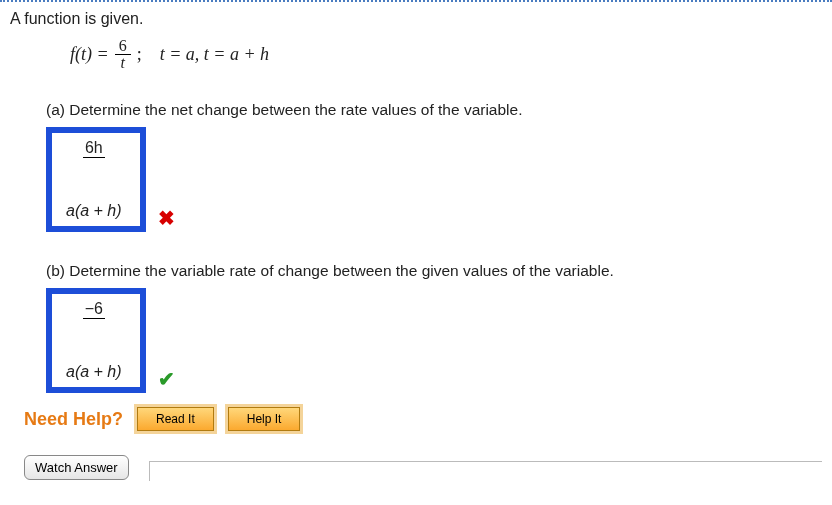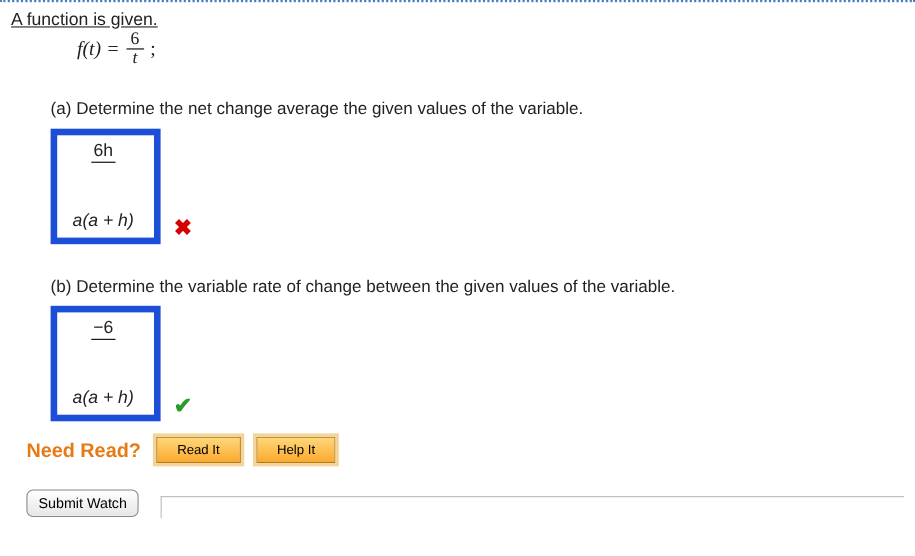--- a/index.html
+++ b/index.html
@@ -12,21 +12,21 @@
       background: #fff;
       position: relative;
       overflow: hidden;
     }
     .dotted-top {
       border-top: 2px dotted #4a7cc0;
       width: 100%;
       height: 0;
     }
     .content { padding: 8px 10px 0 10px; }
-    .intro { font-size: 16px; text-decoration: underline; }
+    .intro { margin-bottom: 10px; font-size: 16px; }
     .formula-line {
       padding-left: 60px;
       margin-bottom: 30px;
       font-style: italic;
       font-family: "Times New Roman", Times, serif;
       font-size: 18px;
       display: flex;
       align-items: center;
       gap: 6px;
     }
@@ -117,23 +117,24 @@
 
   <div class="intro">A function is given.</div>
 
   <div class="formula-line">
     <span>f(t) = </span>
     <span class="frac">
       <span class="num upright">6</span>
       <span class="den">t</span>
     </span>
     <span class="upright">;</span>
+    <span style="margin-left:12px;">t = a, t = a + h</span>
   </div>
 
-  <div class="part">(a) Determine the net change average the given values of the variable.</div>
+  <div class="part">(a) Determine the net change between the rate values of the variable.</div>
   <div class="answer-row">
     <div class="answer-box">
       <span class="frac">
         <span class="num" style="font-style:normal;"><span style="font-style:normal;">6h</span></span>
         <span class="den" style="font-style:italic;"><span>a(a + h)</span></span>
       </span>
     </div>
     <span class="x-mark">✖</span>
   </div>
 
@@ -142,23 +143,23 @@
     <div class="answer-box">
       <span class="frac">
         <span class="num" style="font-style:normal;"><span>−6</span></span>
         <span class="den" style="font-style:italic;"><span>a(a + h)</span></span>
       </span>
     </div>
     <span class="check-mark">✔</span>
   </div>
 
   <div class="help-row">
-    <span class="need-help">Need Read?</span>
+    <span class="need-help">Need Help?</span>
     <button class="help-btn">Read It</button>
     <button class="help-btn">Help It</button>
   </div>
 
   <div class="submit-row">
-    <button class="submit-btn">Submit Watch</button>
+    <button class="submit-btn">Watch Answer</button>
     <div class="side-box"></div>
   </div>
 
 </div>
 
 </body></html>

